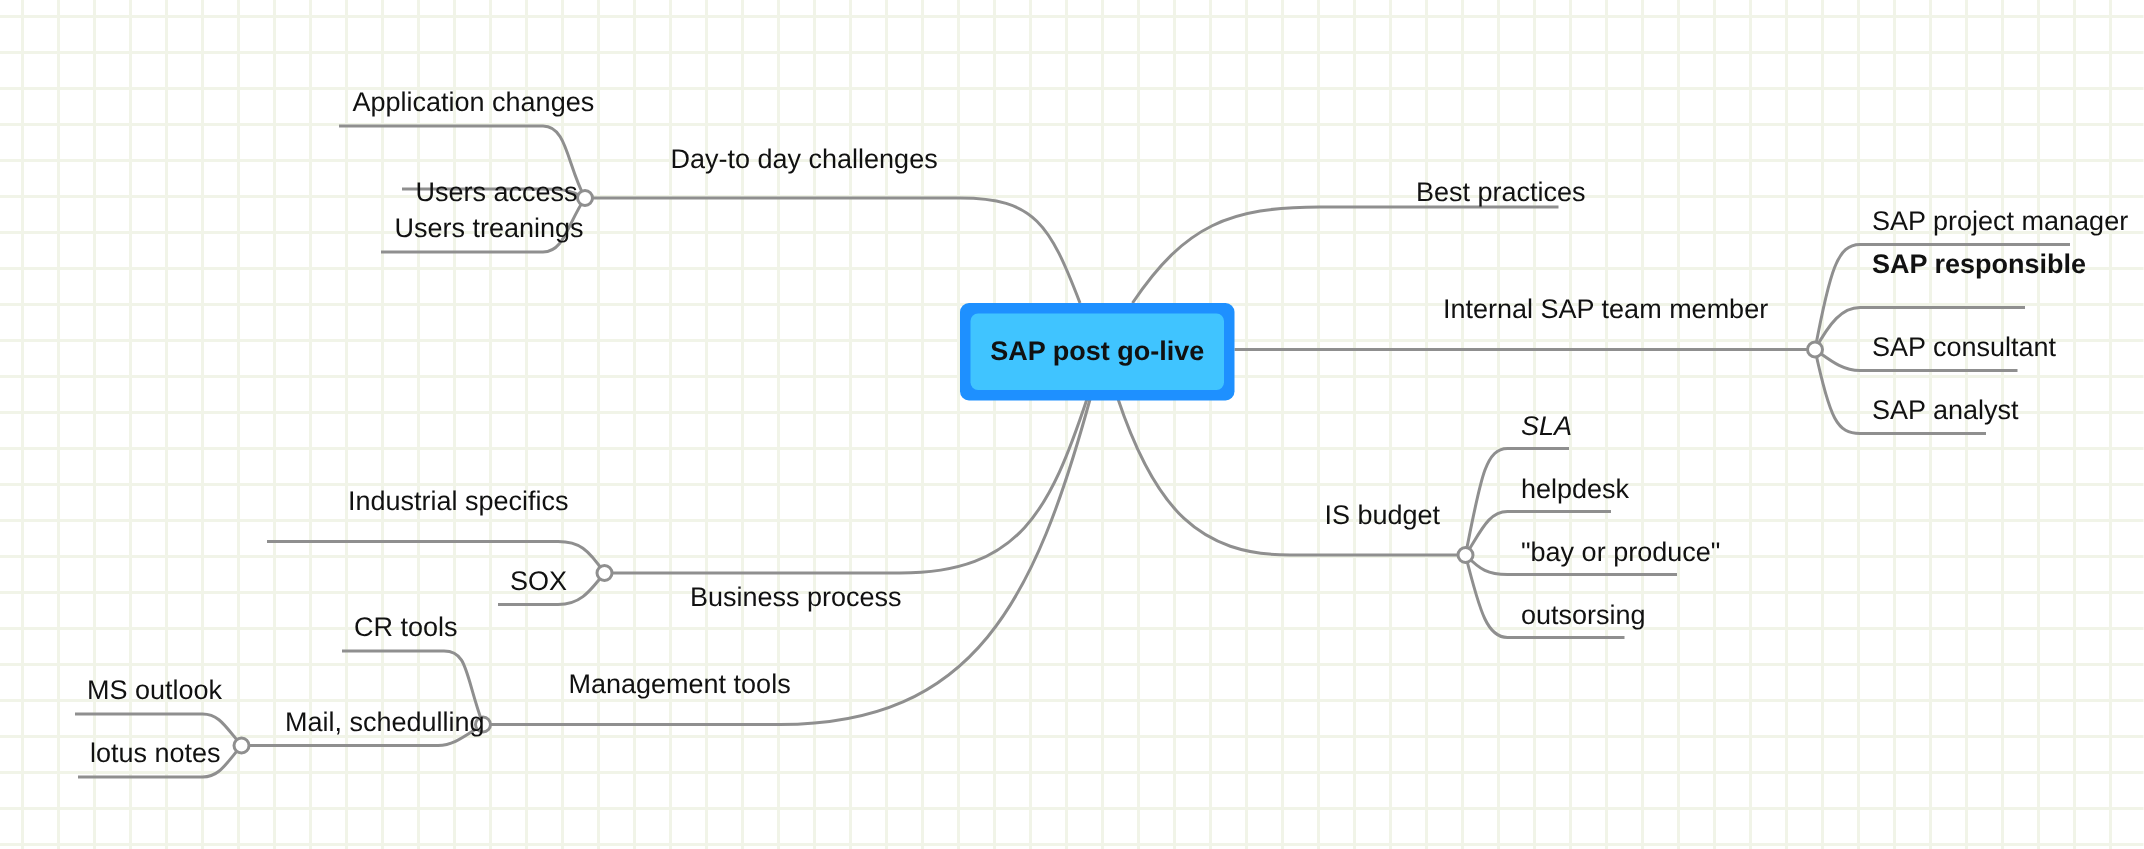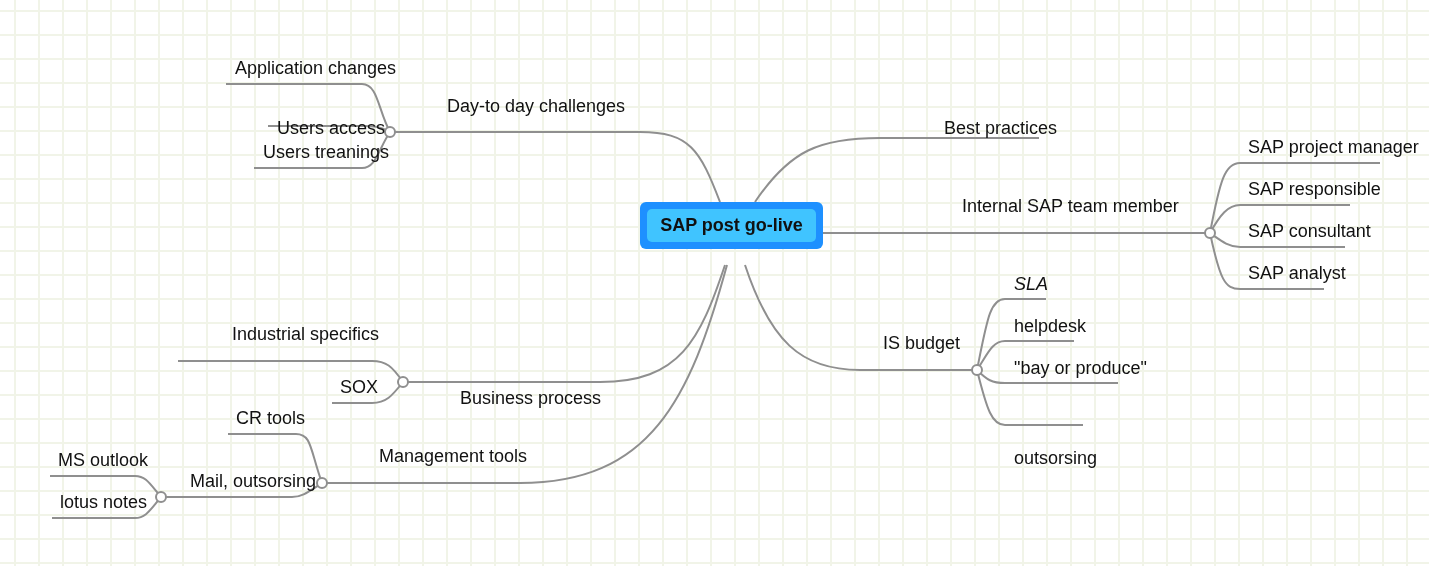--- a/index.html
+++ b/index.html
@@ -14,21 +14,21 @@
     font-family: "Liberation Sans", "DejaVu Sans", sans-serif;
     color: #111;
   }
   svg.links { position: absolute; left: 0; top: 0; width: 1429px; height: 566px; }
   svg.links path { fill: none; stroke: #8f8f8f; stroke-width: 2; }
   svg.links circle { fill: #ffffff; stroke: #8f8f8f; stroke-width: 2; }
   .node { position: absolute; white-space: nowrap; }
   .main { font-size: 18px; font-weight: normal; padding-left: 24px; }
   .sub { font-size: 18px; }
   .root {
-    position: absolute; left: 640px; top: 202px; width: 183px; height: 47px;
+    position: absolute; left: 640px; top: 202px; width: 183px; height: 65px;
     background: #1e90ff; border-radius: 6px; box-sizing: border-box; padding: 7px;
   }
   .root-inner {
     width: 100%; height: 100%; background: #40c4ff; border-radius: 5px;
     display: flex; align-items: center; justify-content: center;
     font-size: 18px; font-weight: bold; color: #111;
   }
 </style>
 </head>
 <body>
@@ -80,29 +80,29 @@
 <div class="node sub" style="left:235px; top:58px;">Application changes</div>
 <div class="node sub" style="left:277px; top:118px;">Users access</div>
 <div class="node sub" style="left:263px; top:142px;">Users treanings</div>
 
 <div class="node main" style="left:436px; top:345px;margin-top:43px;">Business process</div>
 <div class="node main" style="left:208px; top:324px;">Industrial specifics</div>
 <div class="node sub" style="left:340px; top:377px;">SOX</div>
 
 <div class="node main" style="left:355px; top:446px;">Management tools</div>
 <div class="node sub" style="left:236px; top:408px;">CR tools</div>
-<div class="node sub" style="left:190px; top:471px;">Mail, outsorsing</div>
+<div class="node sub" style="left:190px; top:471px;">Mail, schedulling</div>
 <div class="node sub" style="left:58px; top:450px;">MS outlook</div>
 <div class="node sub" style="left:60px; top:492px;">lotus notes</div>
 
 <div class="node main" style="left:920px; top:101px;margin-top:17px;">Best practices</div>
 
 <div class="node main" style="left:938px; top:196px;">Internal SAP team member</div>
 <div class="node sub" style="left:1248px; top:137px;">SAP project manager</div>
-<div class="node sub" style="left:1248px; top:179px;">SAP responsible</div>
+<div class="node sub" style="left:1248px; top:166px;font-weight:bold;">SAP responsible</div>
 <div class="node sub" style="left:1248px; top:221px;">SAP consultant</div>
 <div class="node sub" style="left:1248px; top:263px;">SAP analyst</div>
 
 <div class="node main" style="left:859px; top:333px;">IS budget</div>
 <div class="node sub" style="left:1014px; top:274px;font-style:italic;">SLA</div>
 <div class="node sub" style="left:1014px; top:316px;">helpdesk</div>
 <div class="node sub" style="left:1014px; top:358px;">"bay or produce"</div>
-<div class="node sub" style="left:1014px; top:400px;margin-top:48px;">outsorsing</div>
+<div class="node sub" style="left:1014px; top:400px;">outsorsing</div>
 
 </body></html>

